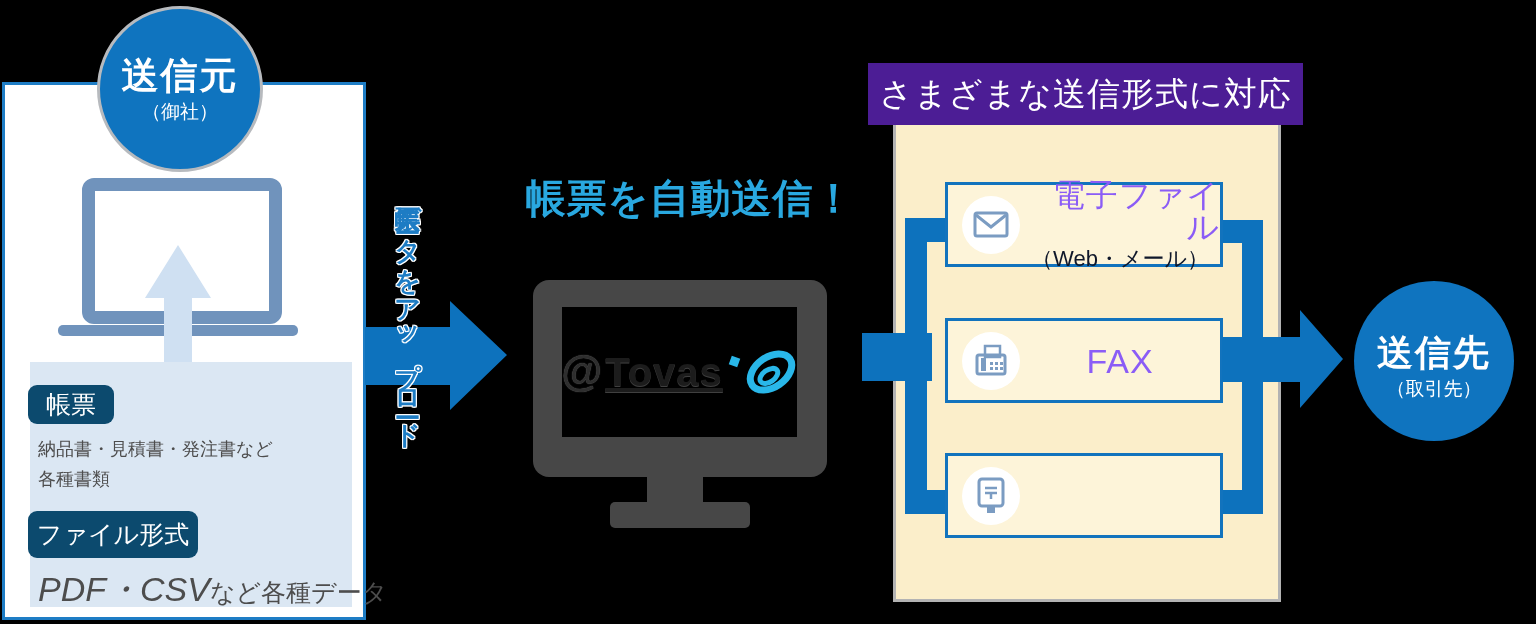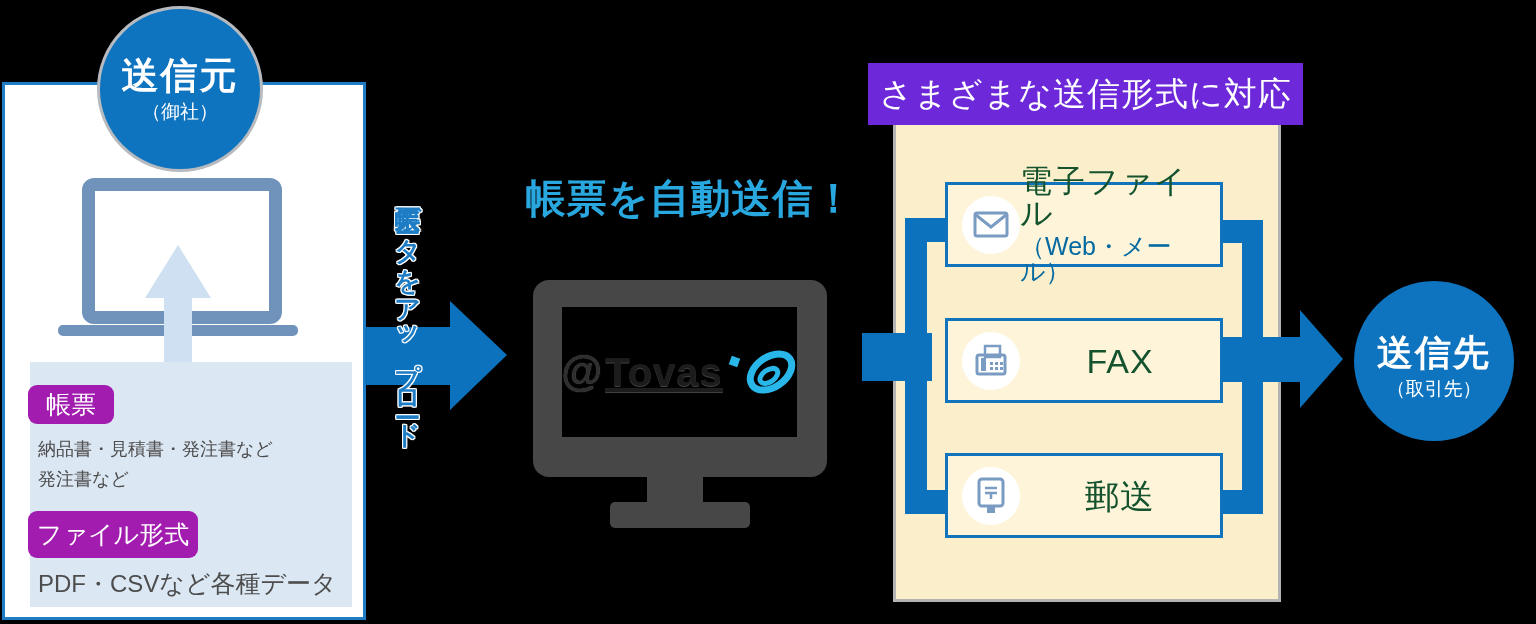--- a/index.html
+++ b/index.html
@@ -19,27 +19,27 @@
   .source-circle .t{font-size:37px;font-weight:bold;letter-spacing:2px;line-height:1;}
   .source-circle .s{font-size:19px;margin-top:8px;line-height:1;}
 
   .laptop-screen{left:82px;top:178px;width:200px;height:146px;box-sizing:border-box;
     border:13px solid #7093bc;border-radius:12px;background:#fff;z-index:2;}
   .laptop-base{left:58px;top:325px;width:240px;height:11px;background:#7093bc;
     border-radius:5px;z-index:2;}
   .upload-glyph{left:140px;top:245px;z-index:3;}
 
   .docs-panel{left:30px;top:362px;width:322px;height:245px;background:#dbe7f3;z-index:2;}
-  .badge{background:#a21caf;color:#fff;border-radius:9px;display:flex;align-items:center;
+  .badge{background:#0c4a6e;color:#fff;border-radius:9px;display:flex;align-items:center;
     justify-content:center;z-index:3;box-sizing:border-box;}
   .badge1{left:28px;top:385px;width:86px;height:39px;font-size:25px;}
   .badge2{left:28px;top:511px;width:170px;height:47px;font-size:25px;}
   .doc-text{left:38px;top:434px;font-size:18px;line-height:30px;color:#4d4d4d;z-index:3;}
   .file-text{left:38px;top:567px;color:#4d4d4d;z-index:3;}
-  .file-text .latin{font-size:24px;}
+  .file-text .latin{font-size:34px;font-style:italic;}
   .file-text .jp{font-size:25px;}
 
   
   .big-arrow-left{left:365px;top:301px;z-index:4;}
   .upload-label{left:391px;top:186px;height:345px;writing-mode:vertical-rl;
     text-orientation:mixed;font-size:26px;font-weight:bold;color:#1d7cc4;z-index:6;
     letter-spacing:1px;
     text-shadow:-1px 0 #fff,1px 0 #fff,0 -1px #fff,0 1px #fff,
       -1px -1px #fff,1px 1px #fff,-1px 1px #fff,1px -1px #fff;}
 
@@ -68,36 +68,36 @@
   .bar{background:#0d72bd;z-index:2;}
   .input-bar{left:862px;top:333px;width:70px;height:48px;z-index:4;}
   .lv{left:905px;top:218px;width:22px;height:296px;}
   .lst{left:905px;top:218px;width:44px;height:24px;}
   .lsb{left:905px;top:490px;width:44px;height:24px;}
   .rv{left:1242px;top:220px;width:21px;height:294px;}
   .rst{left:1222px;top:220px;width:41px;height:23px;}
   .rsb{left:1222px;top:490px;width:41px;height:24px;}
 
   
-  .format-band{left:868px;top:63px;width:435px;height:62px;background:#6d28d9;z-index:5;
+  .format-band{left:868px;top:63px;width:435px;height:62px;background:#4c1d95;z-index:5;
     display:flex;align-items:center;justify-content:center;color:#fff;font-size:33px;
     letter-spacing:1px;}
   .format-panel{left:893px;top:125px;width:388px;height:477px;background:#fbeeca;
     border:3px solid #b3b3b3;border-top:none;box-sizing:border-box;z-index:1;}
   .format-box{left:945px;width:278px;height:85px;background:#fdf4d9;
     border:3px solid #1273bd;box-sizing:border-box;z-index:3;
     display:flex;align-items:center;padding-left:14px;}
   .fb1{top:182px;} .fb2{top:318px;} .fb3{top:453px;}
   .icon-circle{width:58px;height:58px;border-radius:50%;background:#fff;flex:0 0 auto;
     display:flex;align-items:center;justify-content:center;}
   .fmt-text{flex:1;display:flex;flex-direction:column;align-items:center;
     justify-content:center;line-height:1;}
-  .fmt-label{color:#14532d;font-size:32px;letter-spacing:1px;}
+  .fmt-label{color:#8b5cf6;font-size:32px;letter-spacing:1px;text-align:right;}
   .fmt-label.big{font-size:34px;}
-  .fmt-sub{color:#0369a1;font-size:25px;margin-top:5px;}
+  .fmt-sub{color:#0f172a;font-size:22px;margin-top:5px;}
 
   .big-arrow-right{left:1222px;top:310px;z-index:4;}
 
   
   .dest-circle{left:1354px;top:281px;width:160px;height:160px;border-radius:50%;
     background:#0f74bf;z-index:5;display:flex;flex-direction:column;align-items:center;
     justify-content:center;color:#fff;}
   .dest-circle .t{font-size:36px;font-weight:bold;letter-spacing:2px;line-height:1;margin-top:10px;}
   .dest-circle .s{font-size:19px;margin-top:8px;line-height:1;}
 </style>
@@ -116,21 +116,21 @@
   <div class="abs laptop-screen"></div>
   <div class="abs laptop-base"></div>
   <svg class="abs upload-glyph" width="76" height="118">
     <polygon points="38,0 71,53 52,53 52,117 24,117 24,53 5,53" fill="#cfe0f2"></polygon>
   </svg>
 
   <div class="abs docs-panel"></div>
   <div class="abs badge badge1">帳票</div>
   <div class="abs doc-text">
     <div>納品書・見積書・発注書など</div>
-    <div>発注書など</div>
+    <div>各種書類</div>
   </div>
   <div class="abs badge badge2">ファイル形式</div>
   <div class="abs file-text">
     <span class="latin">PDF・CSV</span><span class="jp">など各種データ</span>
   </div>
 
   <svg class="abs big-arrow-left" width="143" height="110">
     <polygon points="0,26 85,26 85,0 142,54 85,109 85,84 0,84" fill="#0d72bd"></polygon>
   </svg>
   <div class="abs upload-label">帳票データをアップロード</div>
@@ -205,23 +205,20 @@
   <div class="abs format-box fb3">
     <div class="icon-circle">
       <svg width="32" height="38">
         <rect x="4" y="2" width="24" height="27" rx="3" fill="none" stroke="#7b9cc2" stroke-width="3"></rect>
         <line x1="10" y1="11" x2="22" y2="11" stroke="#7b9cc2" stroke-width="2.5"></line>
         <line x1="10" y1="16" x2="22" y2="16" stroke="#7b9cc2" stroke-width="2.5"></line>
         <line x1="16" y1="16" x2="16" y2="22" stroke="#7b9cc2" stroke-width="2.5"></line>
         <rect x="12" y="29" width="8" height="7" fill="#7b9cc2"></rect>
       </svg>
     </div>
-    <div class="fmt-text">
-      <div class="fmt-label big">郵送</div>
-    </div>
   </div>
 
   <svg class="abs big-arrow-right" width="122" height="99">
     <polygon points="0,27 78,27 78,0 121,49 78,98 78,72 0,72" fill="#0d72bd"></polygon>
   </svg>
 
   <div class="abs dest-circle">
     <div class="t">送信先</div>
     <div class="s">（取引先）</div>
   </div>

